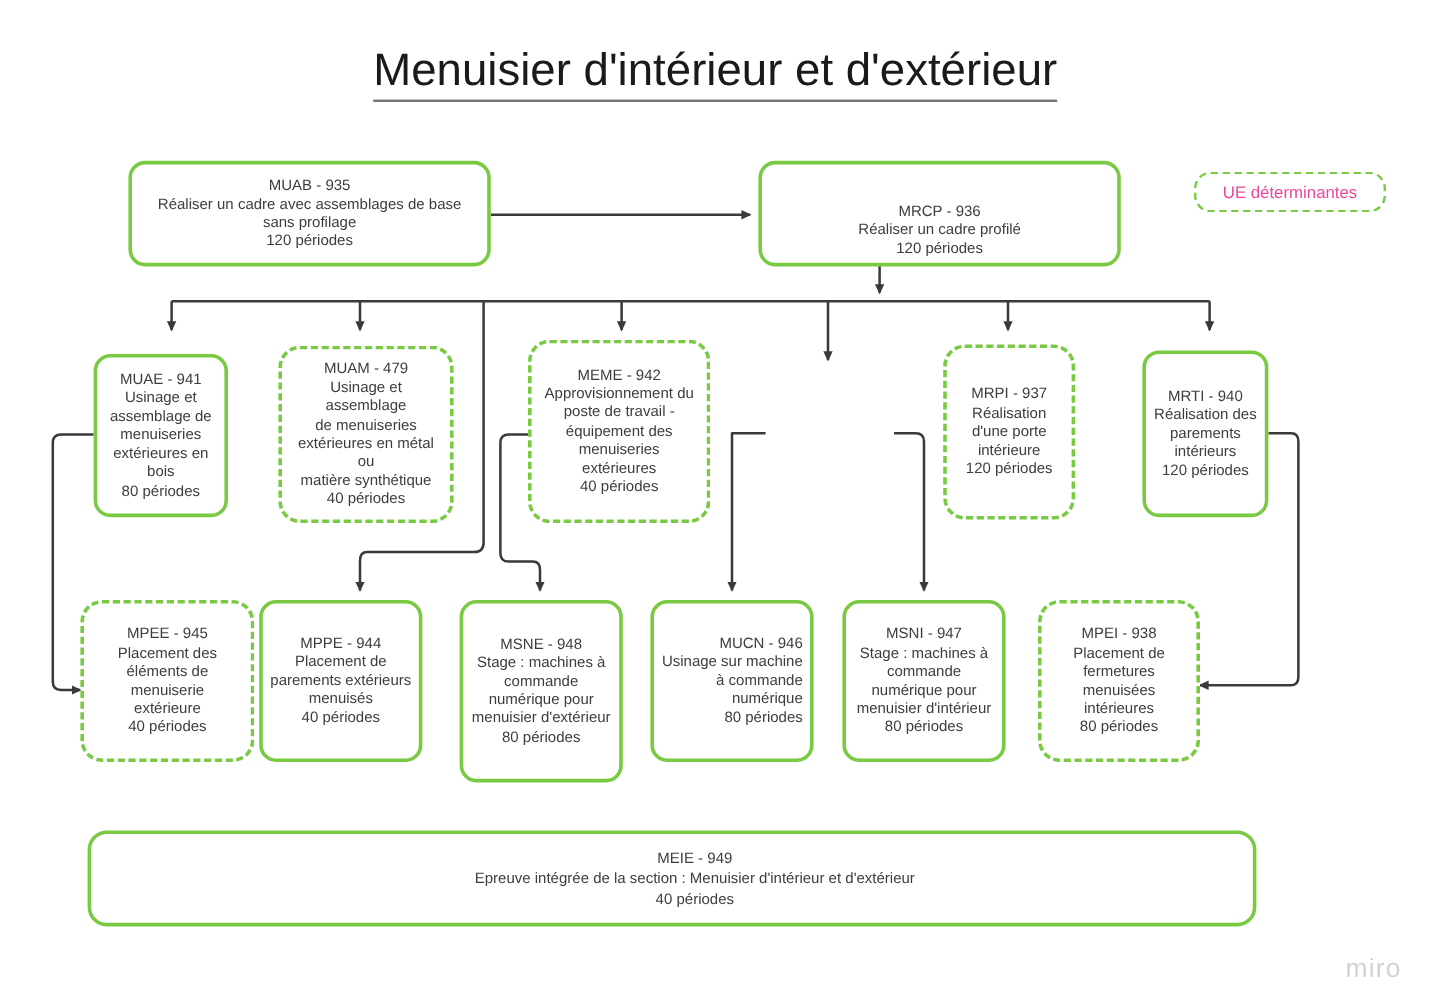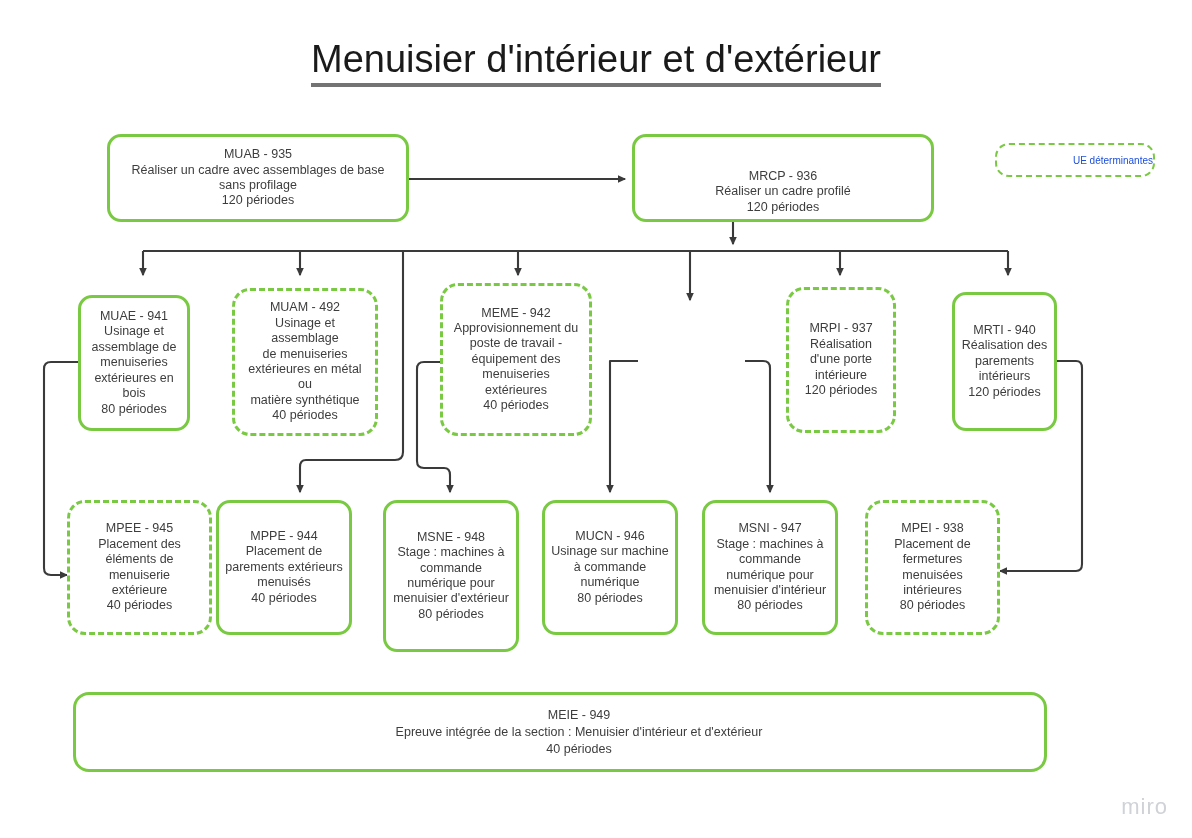--- a/index.html
+++ b/index.html
@@ -14,21 +14,21 @@
 
   .title{
     position:absolute;
     left:0;top:38px;width:1192px;
     text-align:center;
     font-size:38px;
     color:#1a1a1a;
     letter-spacing:0px;
   }
   .title span{
-    border-bottom:4px solid #737373;
+    border-bottom:2px solid #737373;
     padding-bottom:3px;
   }
 
   svg.links{
     position:absolute;left:0;top:0;width:1192px;height:838px;
     pointer-events:none;
   }
 
   .node{
     position:absolute;
@@ -52,23 +52,23 @@
     border-radius:18px;
   }
   .node .txt{white-space:pre-line;display:block;width:100%;}
 
   .legend{
     position:absolute;
     box-sizing:border-box;
     background:#ffffff;
     border:2px dashed #7ac943;
     border-radius:14px;
-    color:#1d4ed8;
-    font-size:10px;
-    display:flex;align-items:center;justify-content:flex-end;
+    color:#ec4899;
+    font-size:14px;
+    display:flex;align-items:center;justify-content:center;
     z-index:3;
   }
 
   .bottom-node{
     font-size:12.5px;
     line-height:17px;
     border-radius:16px;
     padding-left:44px;
   }
 
@@ -146,21 +146,21 @@
   <div class="node" style="left:78px;top:295px;width:112px;height:136px;">
     <span class="txt">MUAE - 941
 Usinage et
 assemblage de
 menuiseries
 extérieures en bois
 80 périodes</span>
   </div>
 
   <div class="node dashed" style="left:232px;top:288px;width:146px;height:148px;">
-    <span class="txt">MUAM - 492
+    <span class="txt">MUAM - 479
 Usinage et assemblage
 de menuiseries
 extérieures en métal ou
 matière synthétique
 40 périodes</span>
   </div>
 
   <div class="node dashed" style="left:440px;top:283px;width:152px;height:153px;">
     <span class="txt">MEME - 942
 Approvisionnement du
@@ -207,21 +207,21 @@
 
   <div class="node" style="left:383px;top:500px;width:136px;height:152px;">
     <span class="txt">MSNE - 948
 Stage : machines à
 commande
 numérique pour
 menuisier d'extérieur
 80 périodes</span>
   </div>
 
-  <div class="node" style="left:542px;top:500px;width:136px;height:135px;">
+  <div class="node" style="left:542px;top:500px;width:136px;height:135px;text-align:right;">
     <span class="txt">MUCN - 946
 Usinage sur machine
 à commande
 numérique
 80 périodes</span>
   </div>
 
   <div class="node" style="left:702px;top:500px;width:136px;height:135px;">
     <span class="txt">MSNI - 947
 Stage : machines à

